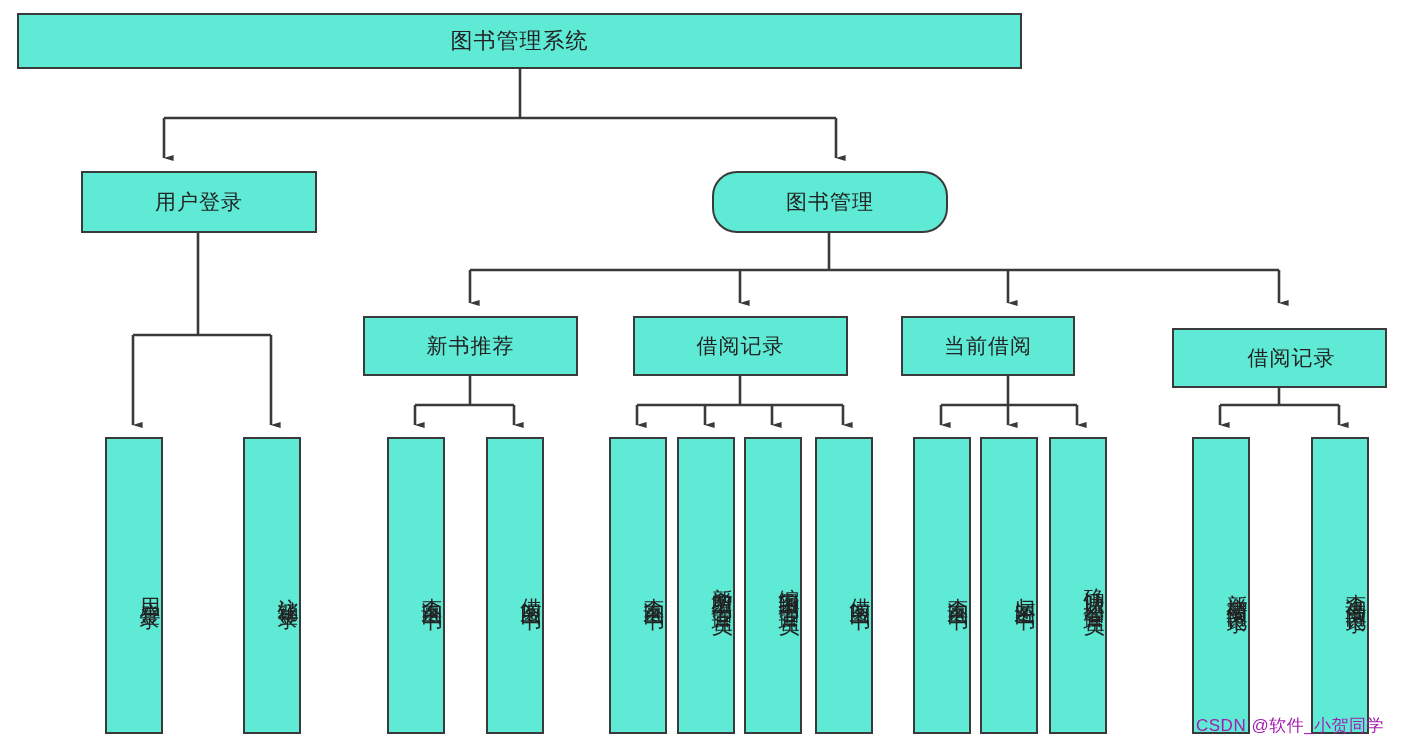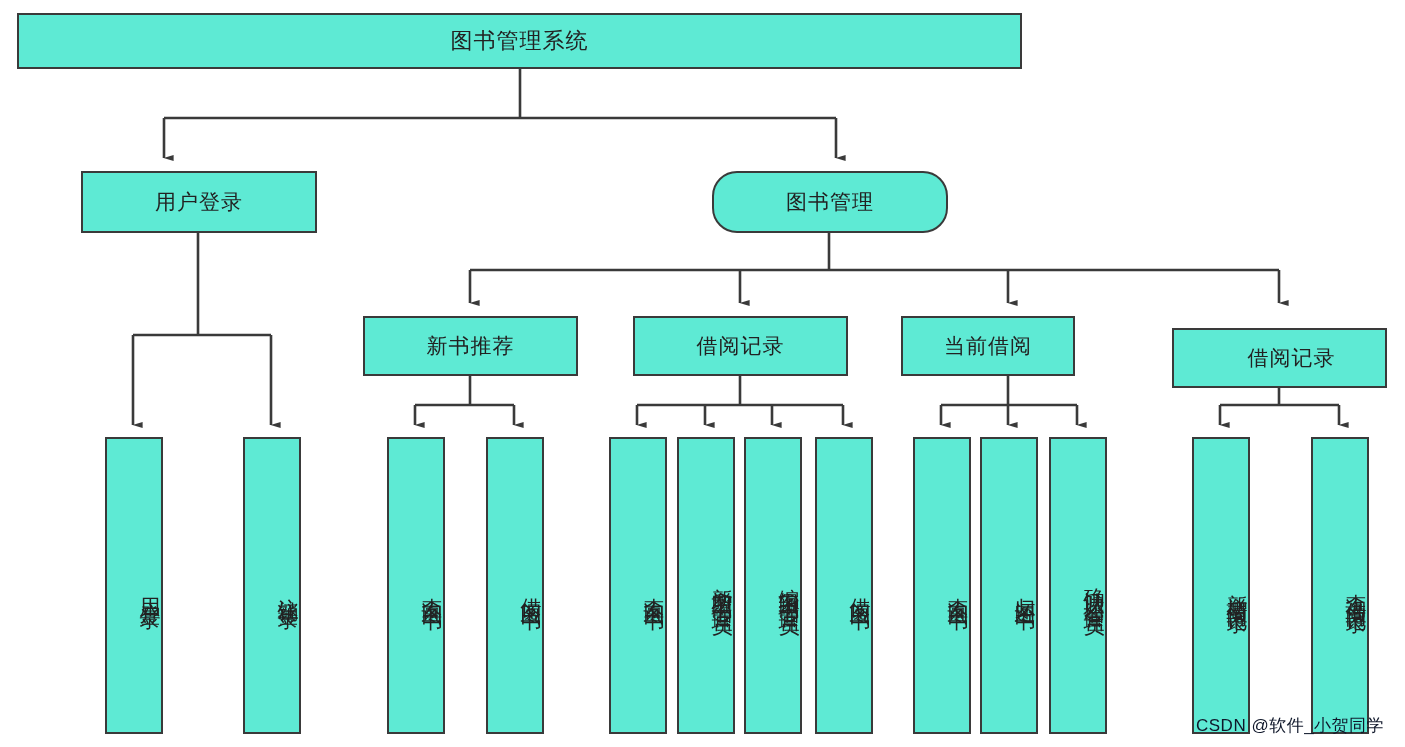--- a/index.html
+++ b/index.html
@@ -35,21 +35,21 @@
   .node.leaf span{
     writing-mode:vertical-rl;
     text-orientation:upright;
     display:block;
   }
   .watermark{
     position:absolute;
     left:1196px;
     top:714px;
     font-size:17px;
-    color:#0f172a;
+    color:#a21caf;
     white-space:nowrap;
     letter-spacing:0.5px;
   }
 </style>
 </head>
 <body>
 
 <div id="canvas">
 
   <svg id="wires" viewBox="0 0 1405 747" xmlns="http://www.w3.org/2000/svg">

